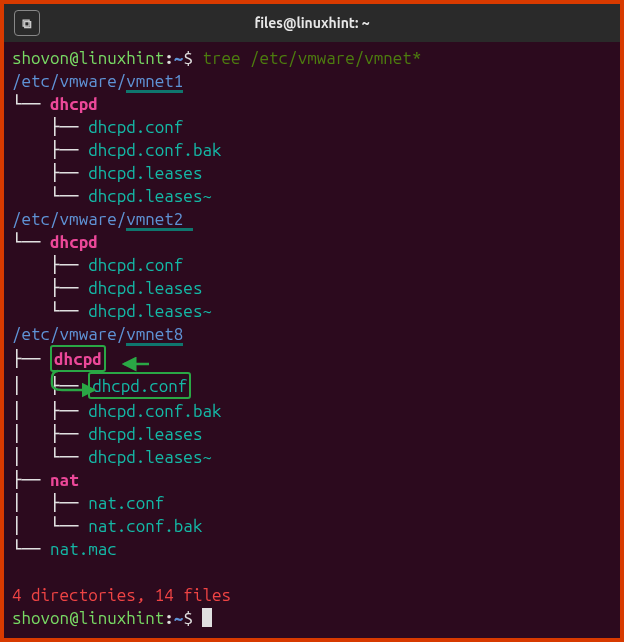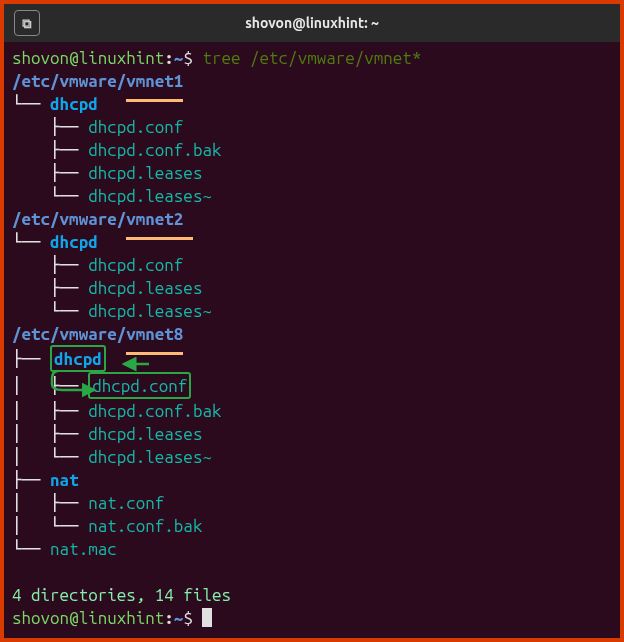--- a/index.html
+++ b/index.html
@@ -49,55 +49,55 @@
     .terminal {
       padding: 4px 8px;
       color: #e0e0e0;
       white-space: pre;
     }
     .prompt-user { color: #78d964; font-weight: normal; }
     .prompt-colon { color: #e0e0e0; font-weight: bold; }
     .prompt-path { color: #5f93d6; font-weight: bold; }
     .prompt-dollar { color: #e0e0e0; }
     .cmd { color: #4d7c0f; }
-    .dir-path { color: #5f93d6; font-weight: bold; }
-    .dir-name { color: #0ea5e9; font-weight: bold; }
+    .dir-path { color: #5f93d6; font-weight: normal; }
+    .dir-name { color: #ec4899; font-weight: bold; }
     .file { color: #14b8a6; }
     .tree-char { color: #e0e0e0; }
     .underline-green {
-      border-bottom: 3px solid #fdba74;
-      padding-bottom: 9px;
+      border-bottom: 3px solid #0f766e;
+      padding-bottom: 0;
     }
     .box-green {
       border: 2px solid #2aa745;
       border-radius: 3px;
       padding: 0 2px;
       display: inline-block;
     }
     .arrow-svg {
       position: absolute;
       pointer-events: none;
     }
     .cursor-block {
       display: inline-block;
       width: 10px;
       height: 19px;
       background: #e0e0e0;
       vertical-align: text-bottom;
     }
-    .summary { color: #86efac; }
+    .summary { color: #ef4444; }
   </style>
 </head>
 <body>
 
 <div class="titlebar">
   <div class="titlebar-icon">
     <span>⧉</span>
   </div>
-  <div class="titlebar-title">shovon@linuxhint: ~</div>
+  <div class="titlebar-title">files@linuxhint: ~</div>
 </div>
 
 <div class="terminal" id="term"><div><span class="prompt-user">shovon@linuxhint</span><span class="prompt-colon">:</span><span class="prompt-path">~</span><span class="prompt-dollar">$ </span><span class="cmd">tree /etc/vmware/vmnet*</span></div><div><span class="dir-path">/etc/vmware/</span><span class="dir-path underline-green">vmnet1</span></div><div><span class="tree-char">└── </span><span class="dir-name">dhcpd</span></div><div><span class="tree-char">    ├── </span><span class="file">dhcpd.conf</span></div><div><span class="tree-char">    ├── </span><span class="file">dhcpd.conf.bak</span></div><div><span class="tree-char">    ├── </span><span class="file">dhcpd.leases</span></div><div><span class="tree-char">    └── </span><span class="file">dhcpd.leases~</span></div><div><span class="dir-path">/etc/vmware/</span><span class="dir-path underline-green">vmnet2 </span></div><div><span class="tree-char">└── </span><span class="dir-name">dhcpd</span></div><div><span class="tree-char">    ├── </span><span class="file">dhcpd.conf</span></div><div><span class="tree-char">    ├── </span><span class="file">dhcpd.leases</span></div><div><span class="tree-char">    └── </span><span class="file">dhcpd.leases~</span></div><div><span class="dir-path">/etc/vmware/</span><span class="dir-path underline-green">vmnet8</span></div><div><span class="tree-char">├── </span><span class="box-green"><span class="dir-name">dhcpd</span></span></div><div><span class="tree-char">│   ├── </span><span class="box-green"><span class="file">dhcpd.conf</span></span></div><div><span class="tree-char">│   ├── </span><span class="file">dhcpd.conf.bak</span></div><div><span class="tree-char">│   ├── </span><span class="file">dhcpd.leases</span></div><div><span class="tree-char">│   └── </span><span class="file">dhcpd.leases~</span></div><div><span class="tree-char">├── </span><span class="dir-name">nat</span></div><div><span class="tree-char">│   ├── </span><span class="file">nat.conf</span></div><div><span class="tree-char">│   └── </span><span class="file">nat.conf.bak</span></div><div><span class="tree-char">└── </span><span class="file">nat.mac</span></div><div>&nbsp;</div><div class="summary">4 directories, 14 files</div><div><span class="prompt-user">shovon@linuxhint</span><span class="prompt-colon">:</span><span class="prompt-path">~</span><span class="prompt-dollar">$ </span><span class="cursor-block"></span></div></div>
 
 <svg class="arrow-svg" width="624" height="642" style="left:0;top:0;">
   <defs>
     <marker id="arrowhead" markerWidth="6" markerHeight="6" refX="5" refY="3" orient="auto">
       <path d="M0,0 L6,3 L0,6 Z" fill="#2aa745"></path>
     </marker>
   </defs>

